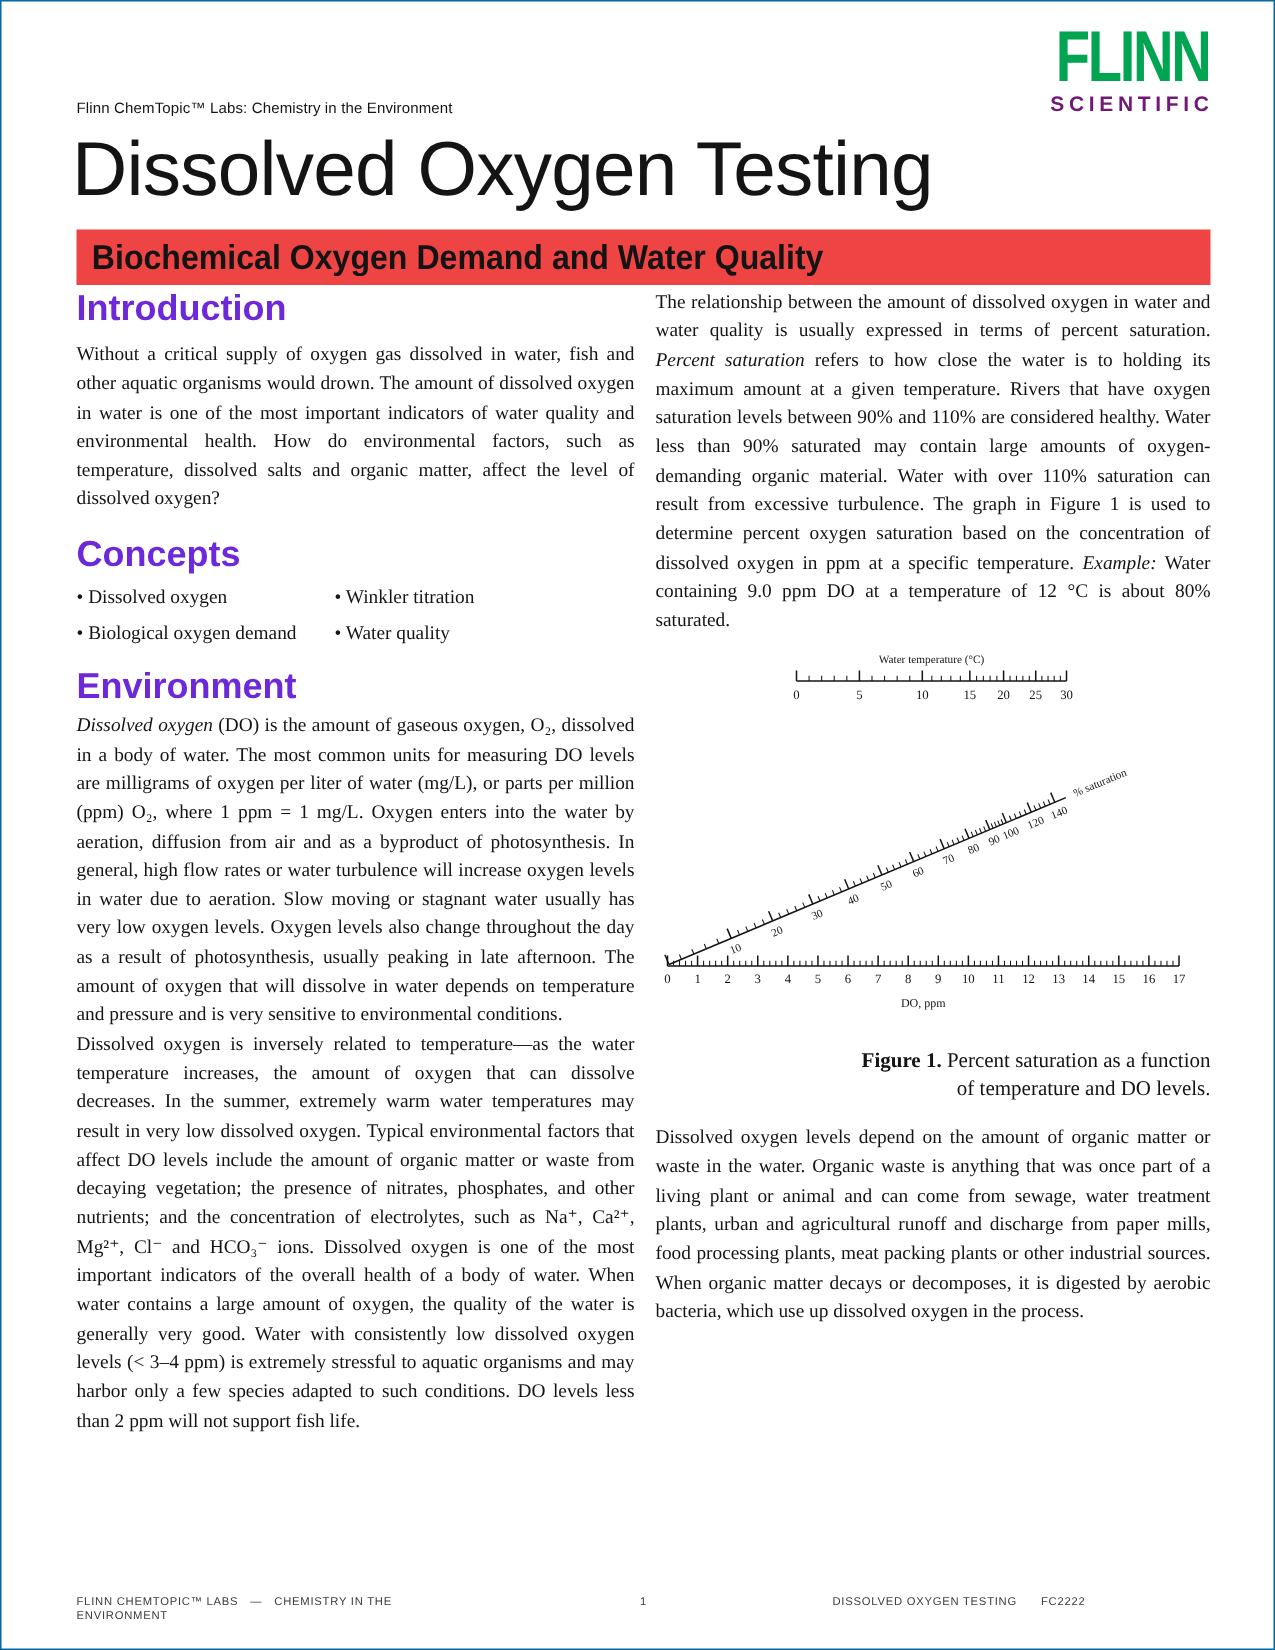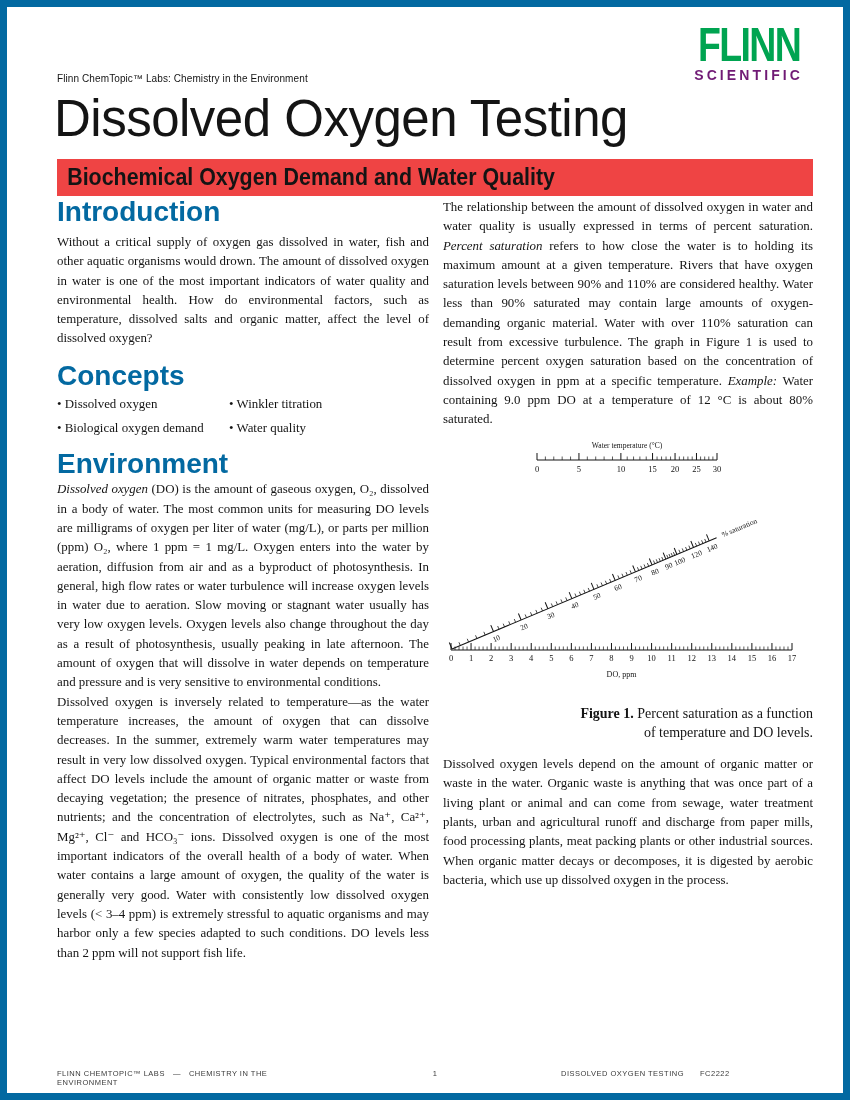--- a/index.html
+++ b/index.html
@@ -1,19 +1,19 @@
 <!DOCTYPE html>
 <html><head>
 <meta charset="utf-8">
 <style>
   html,body{margin:0;padding:0;background:#ffffff;}
   .page{
     position:relative;width:850px;height:1100px;background:#fff;
     font-family:"Liberation Serif","DejaVu Serif",serif;color:#141414;
-    overflow:hidden;border:7px solid #0369a1;box-sizing:border-box;
+    overflow:hidden;border:1px solid #0369a1;box-sizing:border-box;
   }
   
   .logo{position:absolute;right:43px;top:18px;text-align:right;}
   .logo-flinn{
     font-family:"Liberation Sans",sans-serif;font-weight:700;font-size:48px;
     line-height:40px;letter-spacing:-2px;transform:scaleX(.78);transform-origin:100% 0;
   }
   .logo-sci{
     font-family:"Liberation Sans",sans-serif;font-weight:700;font-size:14px;
     letter-spacing:3.1px;margin-top:2px;margin-right:-3px;
@@ -33,22 +33,22 @@
   .banner-text{
     font-family:"Liberation Sans",sans-serif;font-weight:700;font-size:23px;
     line-height:37px;padding-left:11px;transform:scaleX(.93);transform-origin:0 50%;
     white-space:nowrap;
   }
   
   .col{position:absolute;top:191px;width:372px;}
   .col-left{left:50px;}
   .col-right{left:436px;width:370px;}
   h2{
-    font-family:"Liberation Sans",sans-serif;font-weight:600;font-size:28px;
-    line-height:24px;margin:0;color:#0369a1;
+    font-family:"Liberation Sans",sans-serif;font-weight:600;font-size:24px;
+    line-height:24px;margin:0;color:#6d28d9;
   }
   .h-intro{margin:2px 0 9px;}
   .h-concepts{margin:15px 0 7px;}
   .h-background{margin:14px 0 4px;}
   p.body{font-size:12.9px;line-height:19.3px;text-align:justify;margin:0;}
   .mt{margin-top:10px;}
   i.lead{font-style:italic;}
   .concepts-grid{
     display:grid;grid-template-columns:172px 1fr;row-gap:5px;column-gap:0;
     font-size:12.9px;line-height:19.3px;margin-top:4px;

